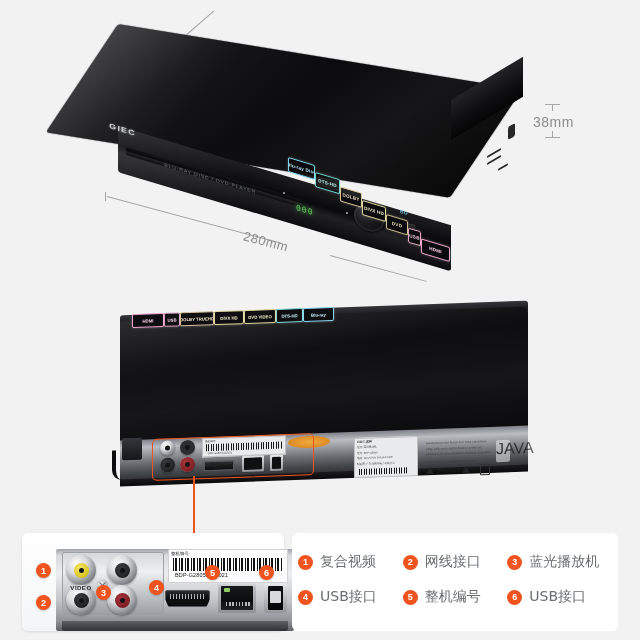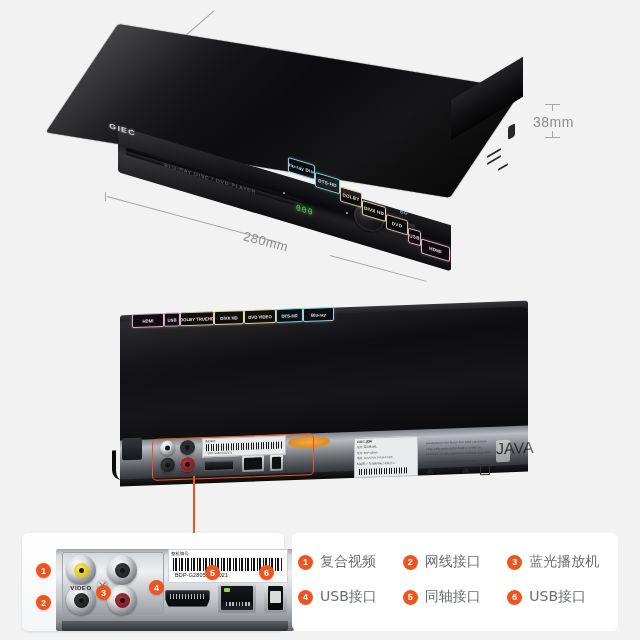--- a/index.html
+++ b/index.html
@@ -503,21 +503,21 @@
         <div class="legend-item">
           <div class="legend-num">3</div>
           <div class="legend-text">蓝光播放机</div>
         </div>
         <div class="legend-item">
           <div class="legend-num">4</div>
           <div class="legend-text">USB接口</div>
         </div>
         <div class="legend-item">
           <div class="legend-num">5</div>
-          <div class="legend-text">同轴接口</div>
+          <div class="legend-text">整机编号</div>
         </div>
         <div class="legend-item">
           <div class="legend-num">6</div>
           <div class="legend-text">USB接口</div>
         </div>
       </div>
     </div>
 
   </div>
 </div>

